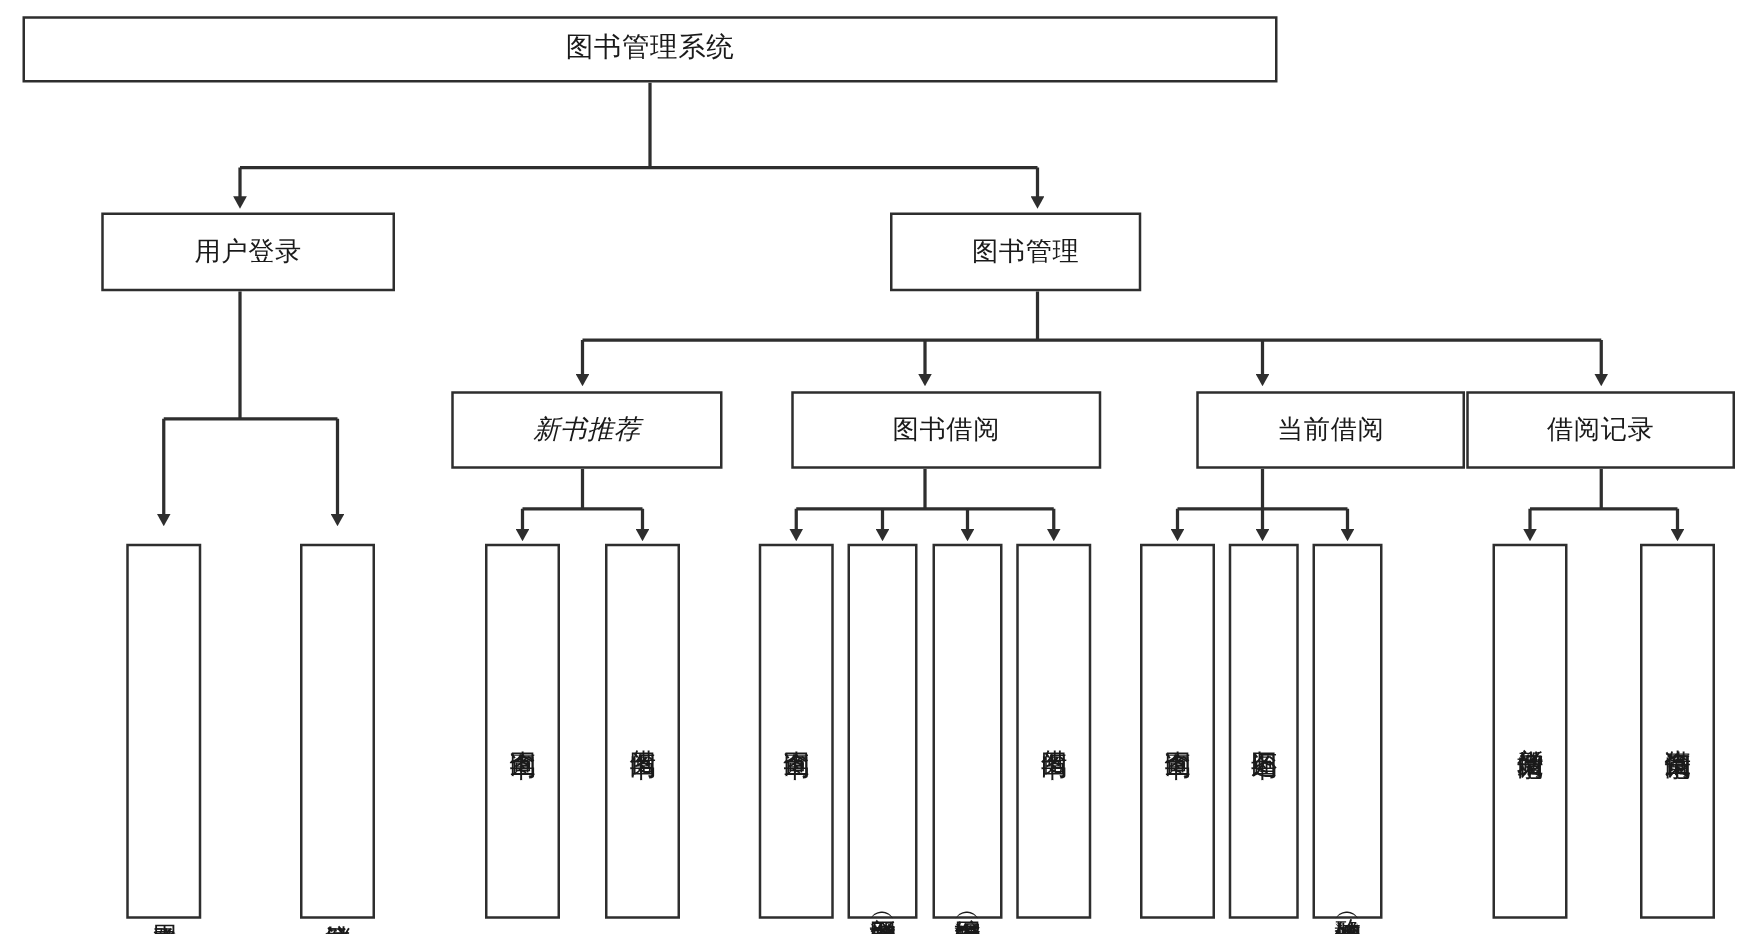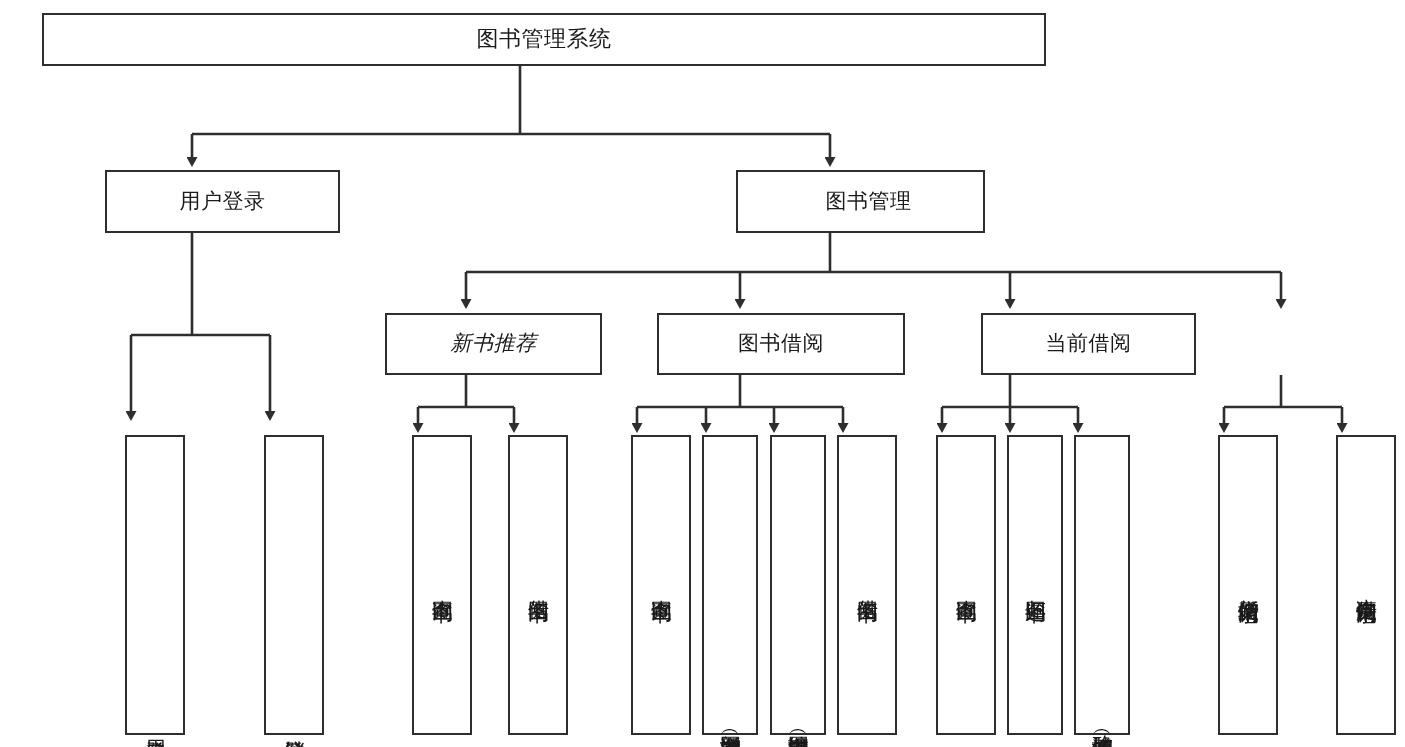--- a/index.html
+++ b/index.html
@@ -28,21 +28,20 @@
   }
   .node {
     position: absolute;
     box-sizing: border-box;
     background: #ffffff;
     border: 2px solid #2e2e2e;
     display: flex;
     align-items: center;
     justify-content: center;
     color: #1a1a1a;
-    margin-left: 24px;
   }
   .node.h {
     
   }
   .node.h .label {
     font-size: 21px;
     line-height: 1.1;
     white-space: nowrap;
     letter-spacing: 0.5px;
   }
@@ -132,33 +131,36 @@
     </g>
   </svg>
 
   <div class="node h" id="root-node" style="left:18px; top:13px; width:1004px; height:53px;">
     <span class="label">图书管理系统</span>
   </div>
 
   <div class="node h" style="left:81px; top:170px; width:235px; height:63px;">
     <span class="label">用户登录</span>
   </div>
-  <div class="node h" style="left:712px; top:170px; width:249px; height:63px;padding-left:16px;">
+  <div class="node h" style="left:712px; top:170px; width:201px; height:63px;padding-left:16px;">
     <span class="label">图书管理</span>
   </div>
 
   <div class="node h" style="left:361px; top:313px; width:217px; height:62px;font-style:italic;">
     <span class="label">新书推荐</span>
   </div>
   <div class="node h" style="left:633px; top:313px; width:248px; height:62px;">
     <span class="label">图书借阅</span>
   </div>
   <div class="node h" style="left:957px; top:313px; width:215px; height:62px;">
     <span class="label">当前借阅</span>
   </div>
+  <div class="node h" style="left:1173px; top:313px; width:215px; height:62px;">
+    <span class="label">借阅记录</span>
+  </div>
 
   <div class="node v" style="left:101px; top:435px; width:60px; height:300px;">
     <span class="label">用户登录</span>
   </div>
   <div class="node v" style="left:240px; top:435px; width:60px; height:300px;">
     <span class="label">注销登录</span>
   </div>
 
   <div class="node v mid" style="left:388px; top:435px; width:60px; height:300px;">
     <span class="label">查询图书</span>

